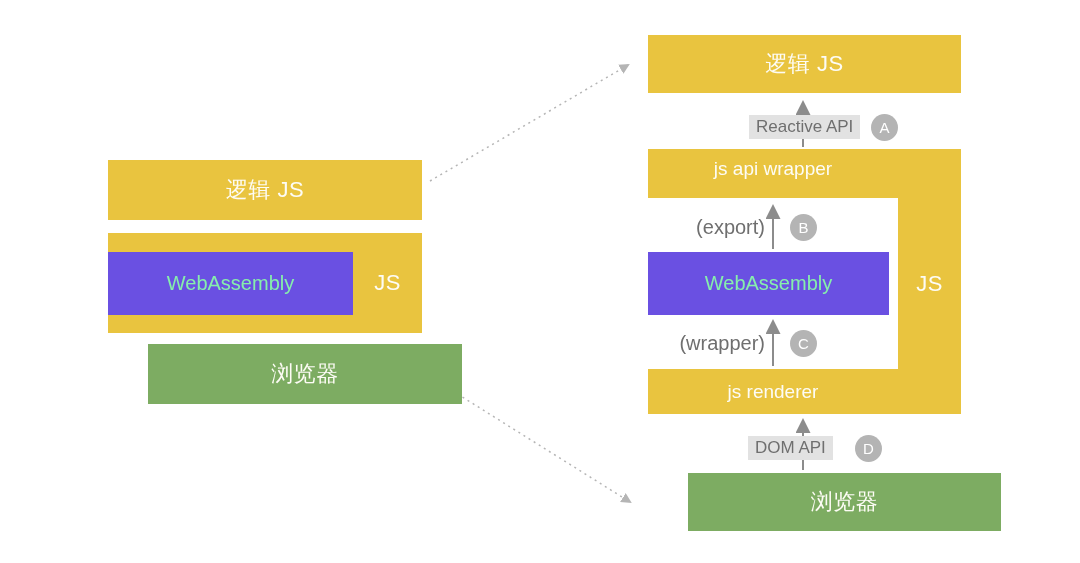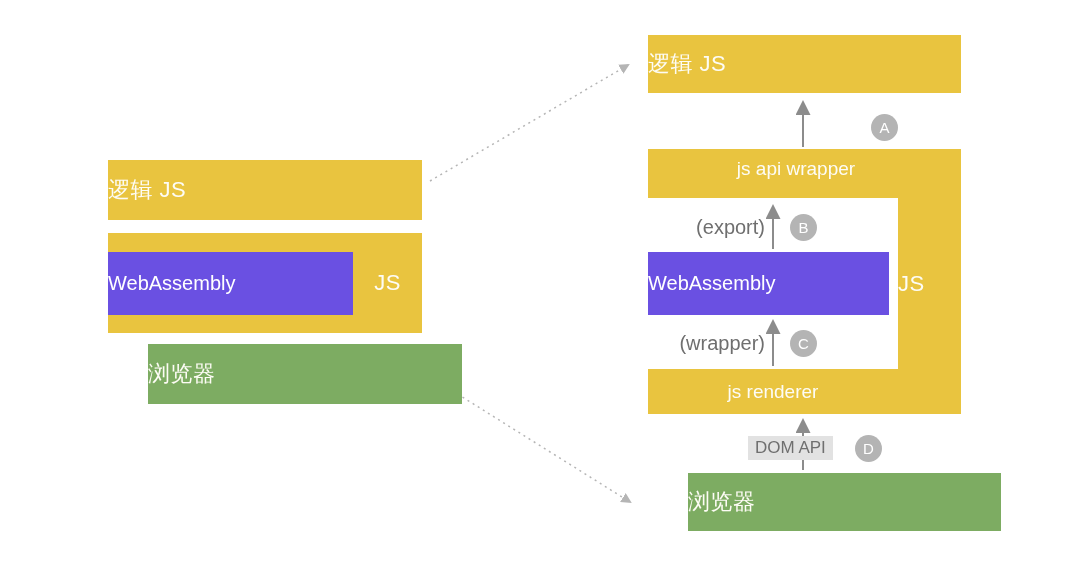--- a/index.html
+++ b/index.html
@@ -13,25 +13,26 @@
     width: 1080px;
     height: 563px;
     background: #ffffff;
     overflow: hidden;
   }
   .abs { position: absolute; }
   .block {
     position: absolute;
     display: flex;
     align-items: center;
+    justify-content: center;
     color: #fdfcf5;
     box-sizing: border-box;
   }
   .yellow { background: var(--yellow, #E9C43F); }
-  .purple { background: var(--purple, #6A50E2); color: #ffffff; }
+  .purple { background: var(--purple, #6A50E2); color: #86efac; }
   .green  { background: var(--green, #7DAC62); margin-left: 40px; }
   .big-label   { font-size: 22px; letter-spacing: 0.5px; }
   .mid-label   { font-size: 20px; }
   .small-label { font-size: 19px; }
   .gray-note {
     position: absolute;
     color: var(--label-text, #6F6F6F);
     font-size: 20px;
     text-align: right;
   }
@@ -99,24 +100,25 @@
   </div>
 
   <div class="block green big-label" style="left:108px; top:344px; width:314px; height:60px;">
     <span>浏览器</span>
   </div>
 
   <div class="block yellow big-label" style="left:648px; top:35px; width:313px; height:58px;">
     <span>逻辑 JS</span>
   </div>
 
+  <div class="pill" style="left:749px; top:115px;">Reactive API</div>
   <div class="badge" style="left:871px; top:114px;">A</div>
 
   <div class="block yellow small-label" style="left:648px; top:149px; width:313px; height:49px;">
-    <span class="abs" style="left:0; top:0; width:250px; height:39px; display:flex; align-items:center; justify-content:center;padding-left:23px;">js api wrapper</span>
+    <span class="abs" style="left:0; top:0; width:250px; height:39px; display:flex; align-items:center; justify-content:center;">js api wrapper</span>
   </div>
 
   <div class="block yellow big-label" style="left:898px; top:198px; width:63px; height:171px;">
     <span>JS</span>
   </div>
 
   <div class="gray-note" style="left:655px; top:216px; width:110px;">(export)</div>
   <div class="badge" style="left:790px; top:214px;">B</div>
 
   <div class="block purple mid-label" style="left:648px; top:252px; width:241px; height:63px;">

